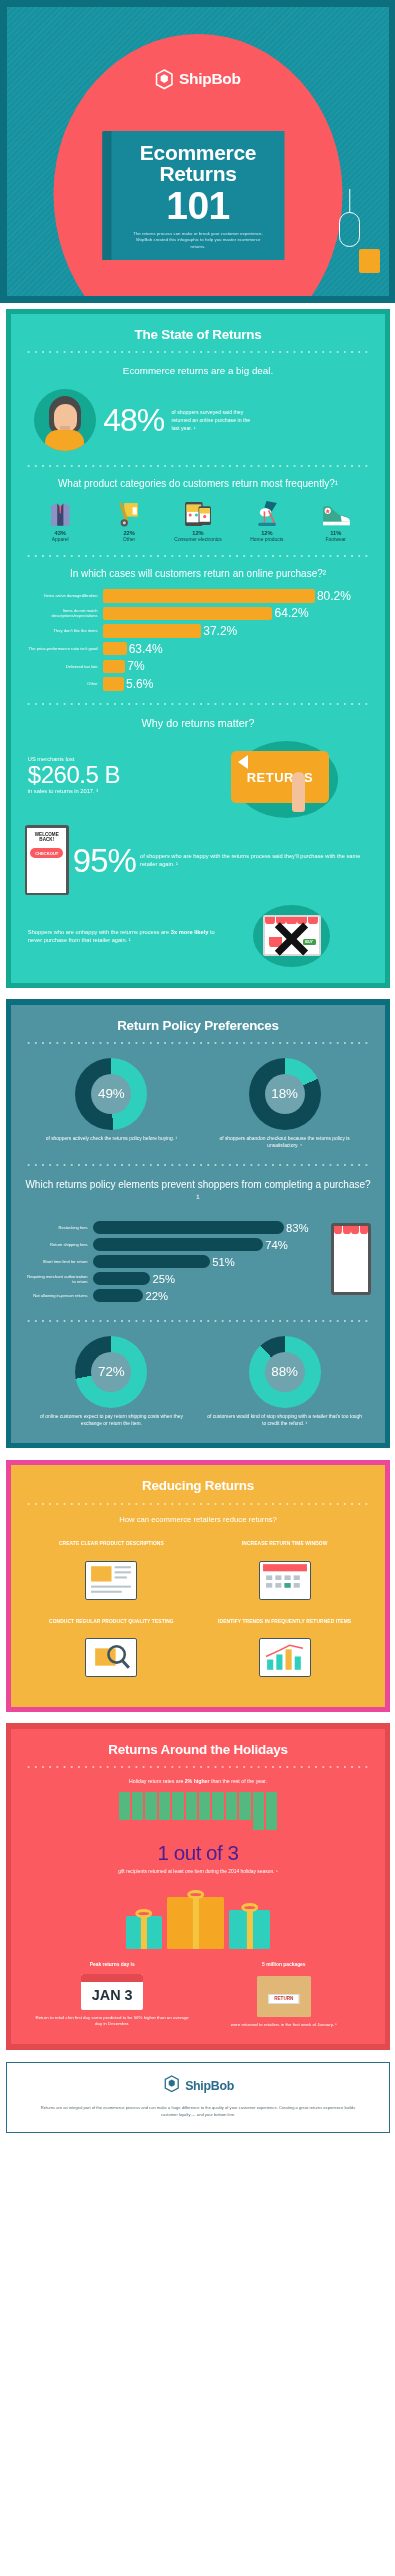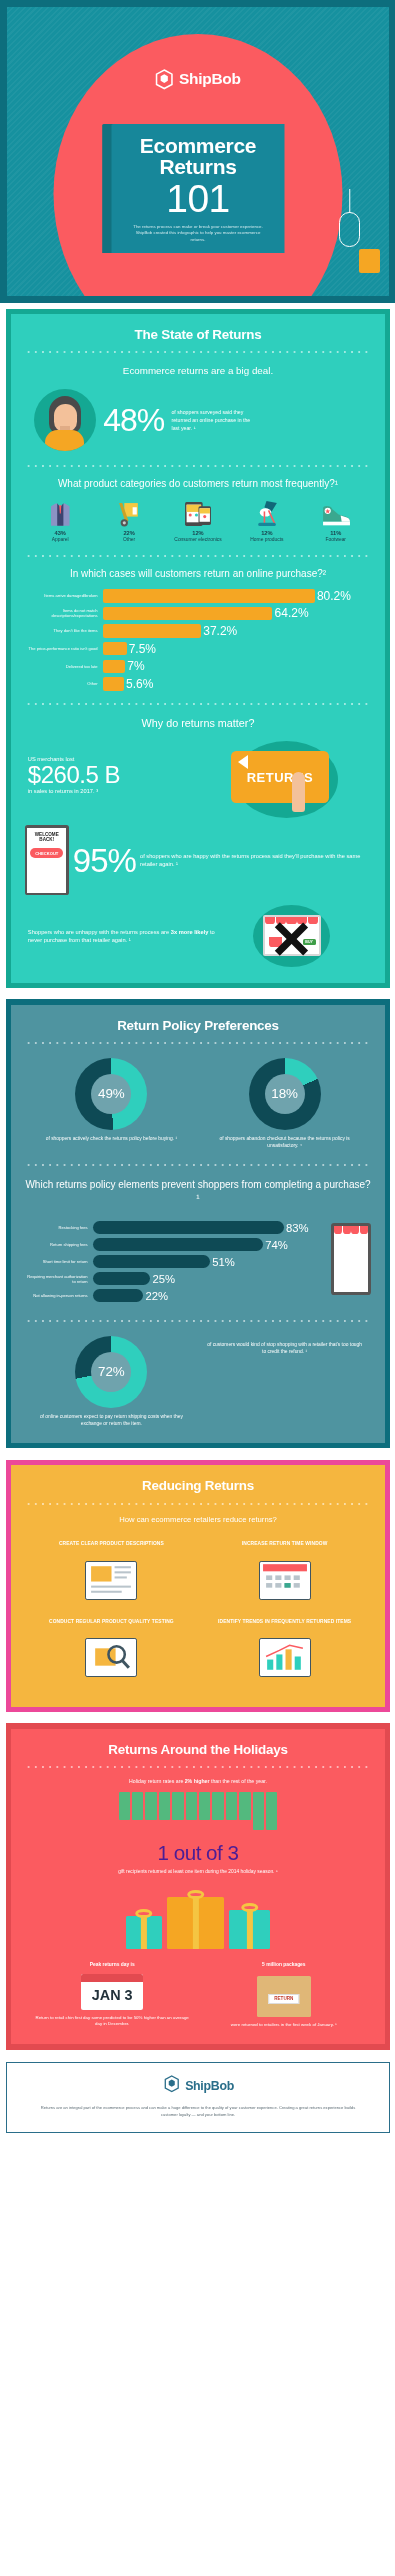--- a/index.html
+++ b/index.html
@@ -32,34 +32,34 @@
   }
   .logo-row {
     position: absolute; top: 62px; left: 0; right: 0;
     display: flex; align-items: center; justify-content: center; gap: 5.2px;
   }
   .logo-mark { width: 18.5px; height: 20.6px; }
   .logo-text { color: #fff; font-size: 15.5px; font-weight: bold; letter-spacing: -0.3px; }
   .hdr-card {
     position: absolute;
     left: 50%; transform: translateX(-50%);
-    top: 117px; width: 173px; height: 129px;
+    top: 124px; width: 173px; height: 129px;
     background: #17879a;
     box-shadow: -9.3px 0 0 0 #12717f;
     border-radius: 1.5px 0 0 0;
     text-align: center;
     padding-top: 11.3px;
   }
   .hdr-title {
     color: #fff; font-size: 21px; line-height: 1.0;
     font-weight: bold; letter-spacing: -0.3px;
   }
   .hdr-101 {
     color: #fff; font-size: 39px; line-height: 0.95;
-    font-weight: normal; margin-top: 2.1px; letter-spacing: -0.5px;
+    font-weight: bold; margin-top: 2.1px; letter-spacing: -0.5px;
   }
   .hdr-sub {
     color: #cfeaee; font-size: 4.4px; line-height: 1.5;
     margin-top: 7.2px; padding: 0 19.6px;
   }
   .hdr-mouse {
     position: absolute; right: 29px; top: 205px;
     width: 20.6px; height: 35px;
     border: 1.5px solid #fff; border-radius: 10.3px;
   }
@@ -380,21 +380,21 @@
             <div class="hbar-lbl">They don't like the items</div>
             <div class="hbar-track">
                 <div class="hbar-fill" style="width:37.2%"></div>
               <div class="hbar-val">37.2%</div>
               </div>
           </div>
           <div class="hbar-row">
             <div class="hbar-lbl">The price-performance ratio isn't good</div>
             <div class="hbar-track">
                 <div class="hbar-fill" style="width:9%"></div>
-              <div class="hbar-val">7.5%</div>
+              <div class="hbar-val">63.4%</div>
               </div>
           </div>
           <div class="hbar-row">
             <div class="hbar-lbl">Delivered too late</div>
             <div class="hbar-track">
                 <div class="hbar-fill" style="width:8.5%"></div>
               <div class="hbar-val">7%</div>
               </div>
           </div>
           <div class="hbar-row">
@@ -541,20 +541,23 @@
         <div class="dots" style="margin-top:14.4px"></div>
 
         <div class="donuts">
           <div class="donut-cell">
             <div class="donut" style="background: conic-gradient(#2fcfbd 0 72%, #0e4a55 72% 100%);">
               <div class="donut-hole" style="background:#6fa3ad;">72%</div>
             </div>
             <div class="donut-cap">of online customers expect to pay return shipping costs when they exchange or return the item.</div>
           </div>
           <div class="donut-cell">
+            <div class="donut" style="background: conic-gradient(#2fcfbd 0 88%, #0e4a55 88% 100%);">
+              <div class="donut-hole" style="background:#6fa3ad;">88%</div>
+            </div>
             <div class="donut-cap">of customers would kind of stop shopping with a retailer that's too tough to credit the refund. ¹</div>
           </div>
         </div>
 
       </div>
     </div>
   </div>
 
   <div class="sec" id="reduce">
     <div class="sec-outer">

